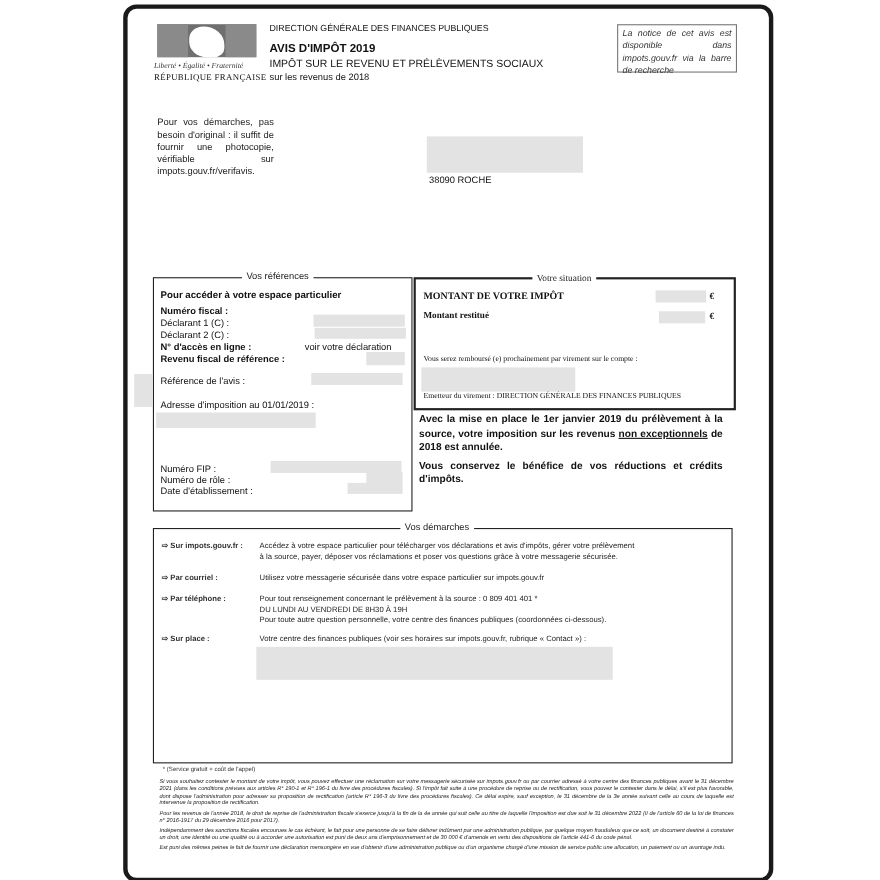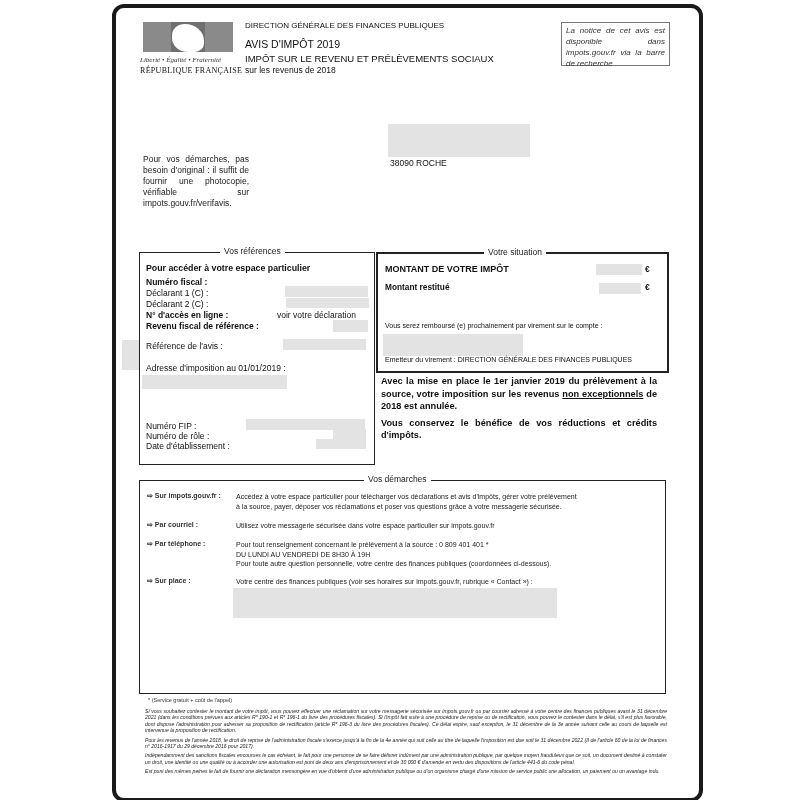--- a/index.html
+++ b/index.html
@@ -9,35 +9,35 @@
   .redact { position:absolute; background:#e3e3e3; }
 
   .logo-box { left:143px; top:22px; width:90px; height:30px; background:#6f6f6f; }
   .logo-blue { left:143px; top:22px; width:28px; height:30px; background:#8a8a8a; }
   .logo-red { left:205px; top:22px; width:28px; height:30px; background:#8a8a8a; }
   .logo-face { left:172px; top:24px; width:32px; height:28px; background:#ffffff; border-radius:40% 60% 30% 50%; }
   .motto { left:140px; top:56px; font-family:Liberation Serif, serif; font-style:italic; font-size:7px; color:#333; }
   .rf { left:140px; top:66px; font-family:"Liberation Serif", serif; font-size:8px; letter-spacing:0.3px; color:#111; }
 
   .dgfip { left:245px; top:21px; font-size:8px; }
-  .avis-title { left:245px; top:38px; font-size:10.5px; font-weight:normal; }
+  .avis-title { left:245px; top:38px; font-size:10.5px; font-weight:bold; }
   .avis-sub { left:245px; top:53px; font-size:9.5px;text-align:center; }
   .avis-sub2 { left:245px; top:65px; font-size:8.5px; }
 
   .notice { left:561px; top:22px; width:99px; height:38px; border:1px solid #777; font-style:italic; font-size:8px; line-height:11px; padding:2px 4px; text-align:justify; color:#333; }
 
-  .demarches-note { left:143px; top:106px; width:106px; font-size:8.5px; line-height:11px; text-align:justify; color:#222;margin-top:48px; }
+  .demarches-note { left:143px; top:106px; width:106px; font-size:8.5px; line-height:11px; text-align:justify; color:#222; }
   .addr-redact { left:388px; top:124px; width:142px; height:33px; }
   .city { left:390px; top:158px; font-size:8.5px; }
 
   .fieldset { position:absolute; border:1px solid #222; }
   .legend { position:absolute; top:-7px; background:#fff; padding:0 4px; font-size:8.5px; color:#222; }
 
   .refs { left:139px; top:252px; width:234px; height:211px; }
-  .sit { left:376px; top:252px; width:289px; height:117px; border-width:2px; }
+  .sit { left:376px; top:252px; width:289px; height:117px; border-width:2px;font-family:Liberation Serif, serif; }
   .dem { left:139px; top:480px; width:525px; height:212px; }
 
   .lbl { position:absolute; font-size:8.5px; white-space:nowrap;text-align:right; }
   .b { font-weight:bold; }
 
   .info { left:381px; top:375px; width:276px; font-size:9.2px; font-weight:bold; line-height:12.5px; text-align:justify; color:#111; }
   .info p { margin:0 0 4px 0; }
   .underline { text-decoration:underline; }
 
   .dem-key { position:absolute; left:7px; font-size:7px; font-weight:bold; color:#333; white-space:nowrap; }

